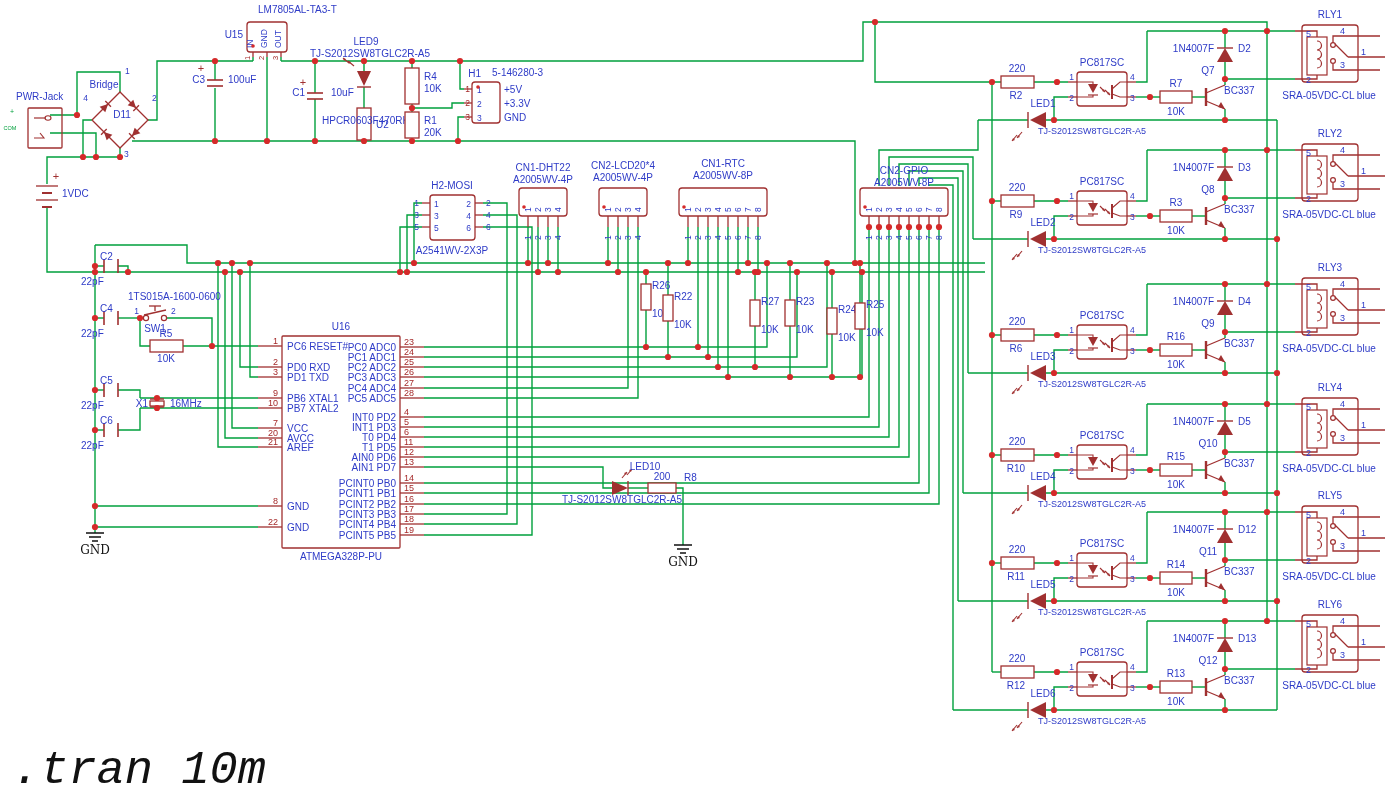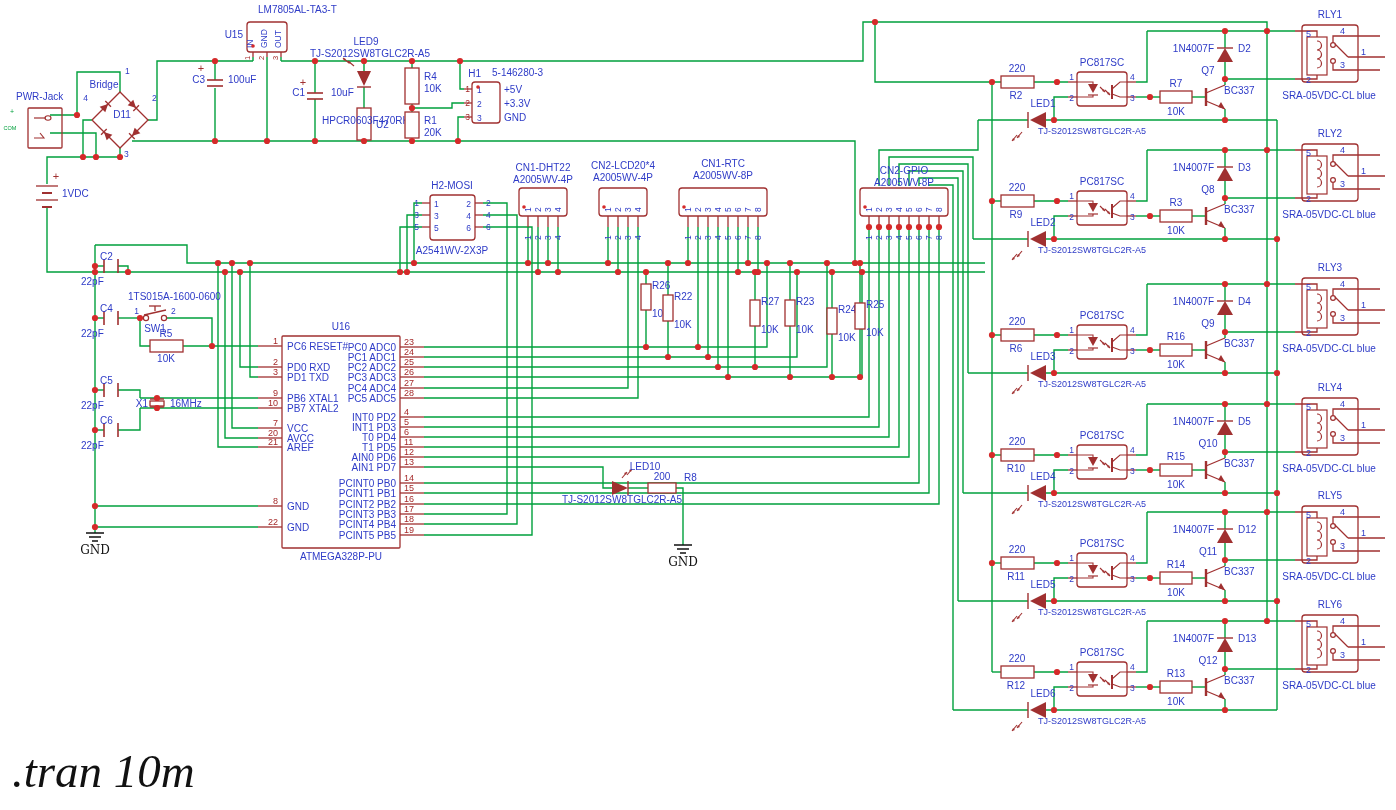--- a/index.html
+++ b/index.html
@@ -1,19 +1,19 @@
 <!DOCTYPE html>
 <html><head>
 <meta charset="utf-8">
 <style>
   html,body{margin:0;padding:0;background:#ffffff;}
   #stage{position:relative;width:1396px;height:810px;background:#ffffff;overflow:hidden;
          font-family:"Liberation Sans",sans-serif;}
   #schematic-svg{position:absolute;left:0;top:0;}
-  #spice-directive{position:absolute;left:12px;top:744px;font-family:Liberation Serif, serif;
+  #spice-directive{position:absolute;left:12px;top:744px;font-family:Liberation Mono, monospace;
          font-style:italic;font-size:47px;color:#111;}
   text{font-family:"Liberation Sans",sans-serif;}
   .serif{font-family:"DejaVu Serif",serif;}
 </style>
 </head>
 <body>
 
 <div id="stage">
   <svg id="schematic-svg" width="1396" height="810" viewBox="0 0 1396 810" xmlns="http://www.w3.org/2000/svg">
     <g id="wires">

